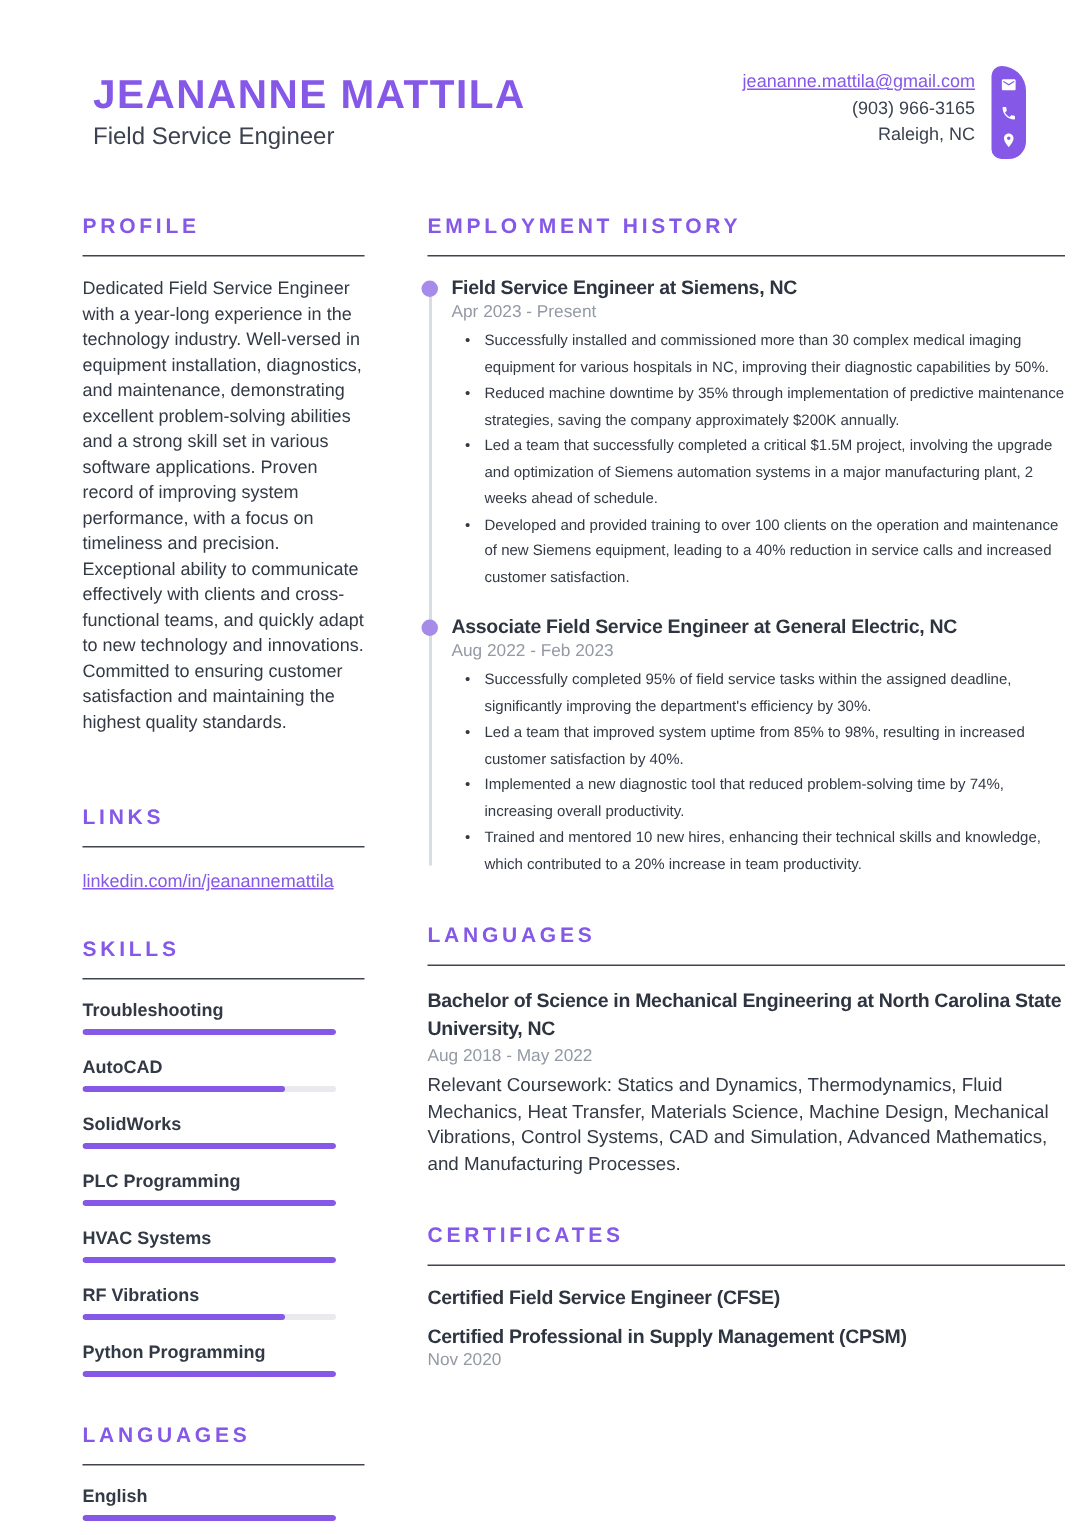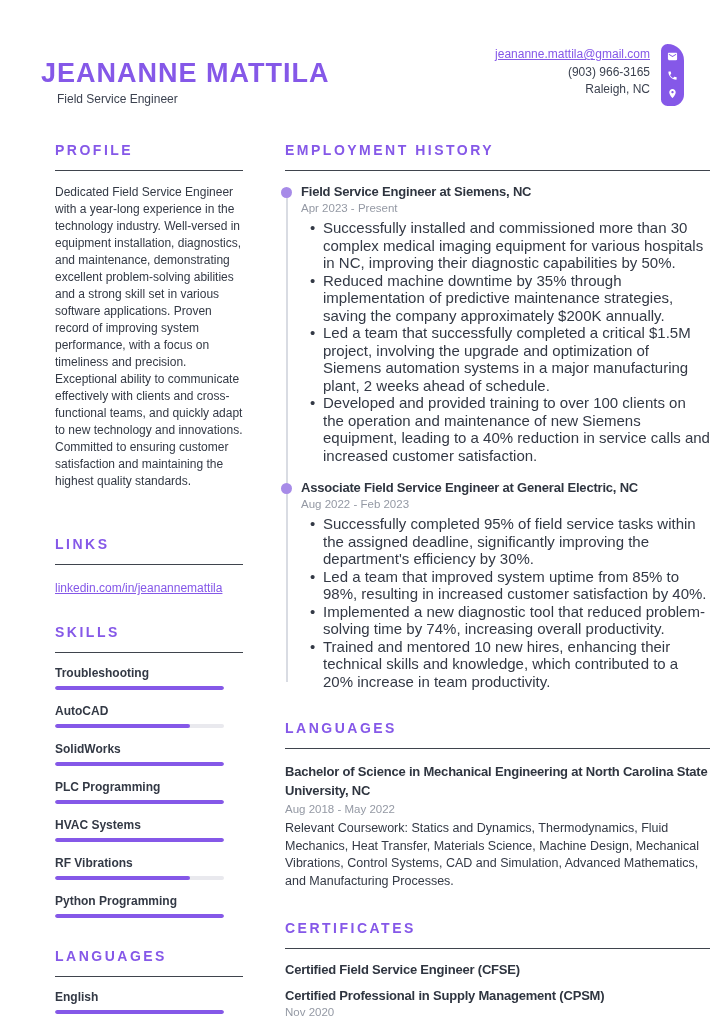--- a/index.html
+++ b/index.html
@@ -12,23 +12,23 @@
     --rule:#3f444d;
     --track:#e9e9ee;
   }
   *{box-sizing:border-box;}
   html,body{margin:0;padding:0;background:#ffffff;}
   .page{
     position:relative;width:724px;height:1023px;background:#fff;overflow:hidden;
     font-family:"Liberation Sans",sans-serif;color:var(--text);
   }
   
-  .header{position:absolute;top:44px;left:41px;right:40px;display:flex;justify-content:space-between;align-items:flex-end;}
+  .header{position:absolute;top:44px;left:62px;right:40px;display:flex;justify-content:space-between;align-items:center;}
   .name{margin:0;font-size:27px;font-weight:700;letter-spacing:1px;color:var(--accent);line-height:1.05;}
-  .role{font-size:12px;color:#3c4250;margin-top:5px;margin-left:16px;}
+  .role{font-size:16px;color:#3c4250;margin-top:5px;}
   .contact{display:flex;align-items:flex-start;gap:11px;}
   .contact-lines{text-align:right;font-size:12px;line-height:17.5px;padding-top:2px;color:#3c4250;}
   .contact-lines a{color:var(--accent);text-decoration:underline;cursor:pointer;}
   .icon-bar{width:23px;height:62px;background:var(--accent);border-radius:8px 20px 14px 8px;
     display:flex;flex-direction:column;align-items:center;justify-content:space-evenly;}
   .icon-bar svg{display:block;width:11px;height:11px;fill:#fff;}
   
   .sidebar{position:absolute;left:55px;top:142px;width:188px;}
   .main{position:absolute;left:285px;top:142px;width:425px;}
   h2.sec{
@@ -49,21 +49,21 @@
   .main-sec{margin-bottom:30px;}
   .timeline{position:relative;padding-left:16px;}
   .tl-line{position:absolute;left:1px;top:8px;bottom:8px;width:1.5px;background:var(--tl-line);}
   .job{position:relative;}
   .job + .job{margin-top:16px;}
   .dot{position:absolute;left:-20px;top:3px;width:11px;height:11px;border-radius:50%;background:var(--dot);}
   h3.entry-title{margin:0;font-size:13px;font-weight:700;color:var(--heading-text);letter-spacing:-0.2px;}
   .job h3.entry-title{white-space:nowrap;}
   .dates{font-size:11.5px;color:var(--muted);margin:3px 0 5px 0;}
   ul.bullets{margin:0;padding:0;list-style:none;}
-  ul.bullets li{position:relative;padding-left:22px;font-size:15px;line-height:17.5px;color:var(--text);}
+  ul.bullets li{position:relative;padding-left:22px;font-size:10px;line-height:17.5px;color:var(--text);}
   ul.bullets li::before{content:"\2022";position:absolute;left:9px;color:var(--text);}
   .edu-title{line-height:19px;margin-bottom:1px;}
   .desc{margin:0;font-size:12.5px;line-height:17.5px;color:var(--text);}
   .cert{margin-bottom:11px;}
 </style>
 </head>
 <body>
 
 <div class="page">
 

